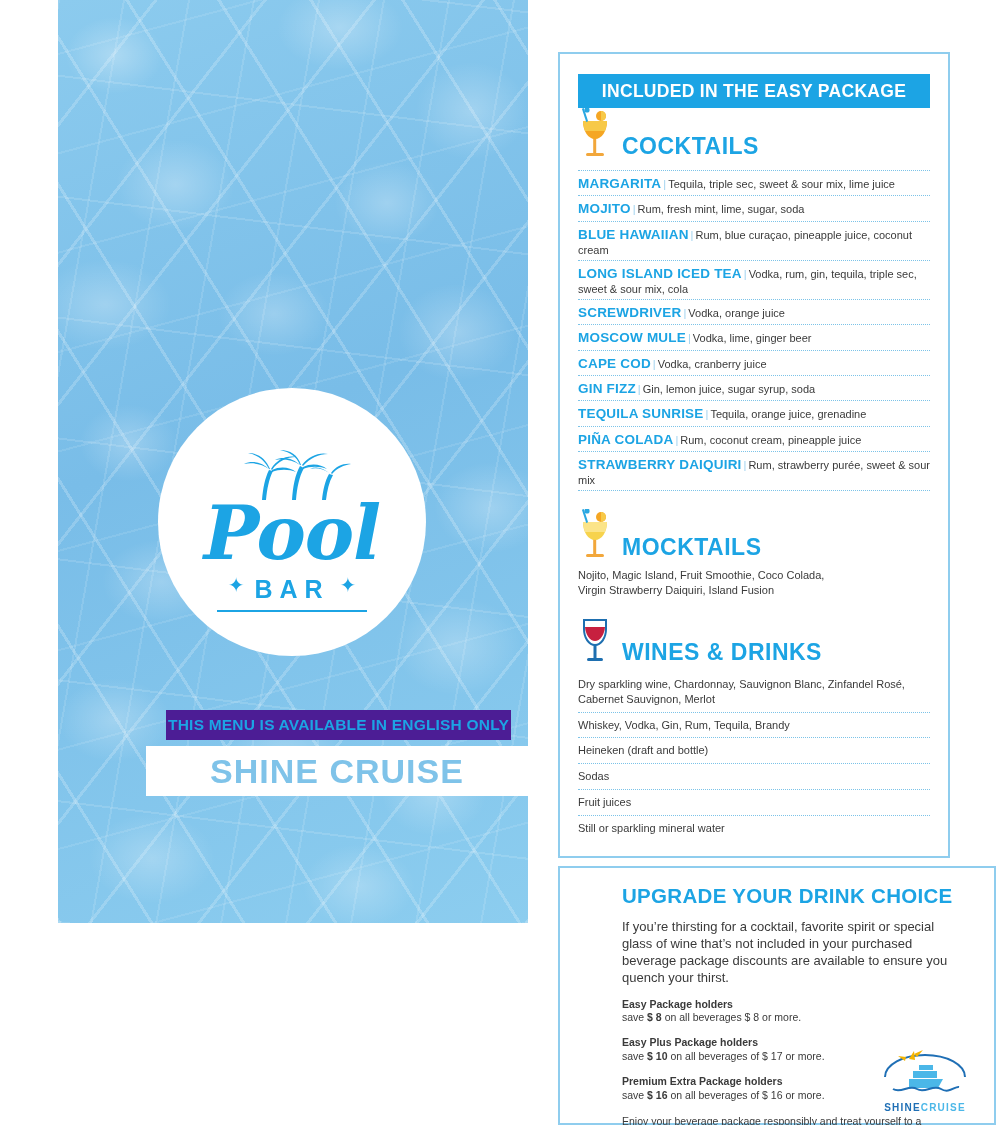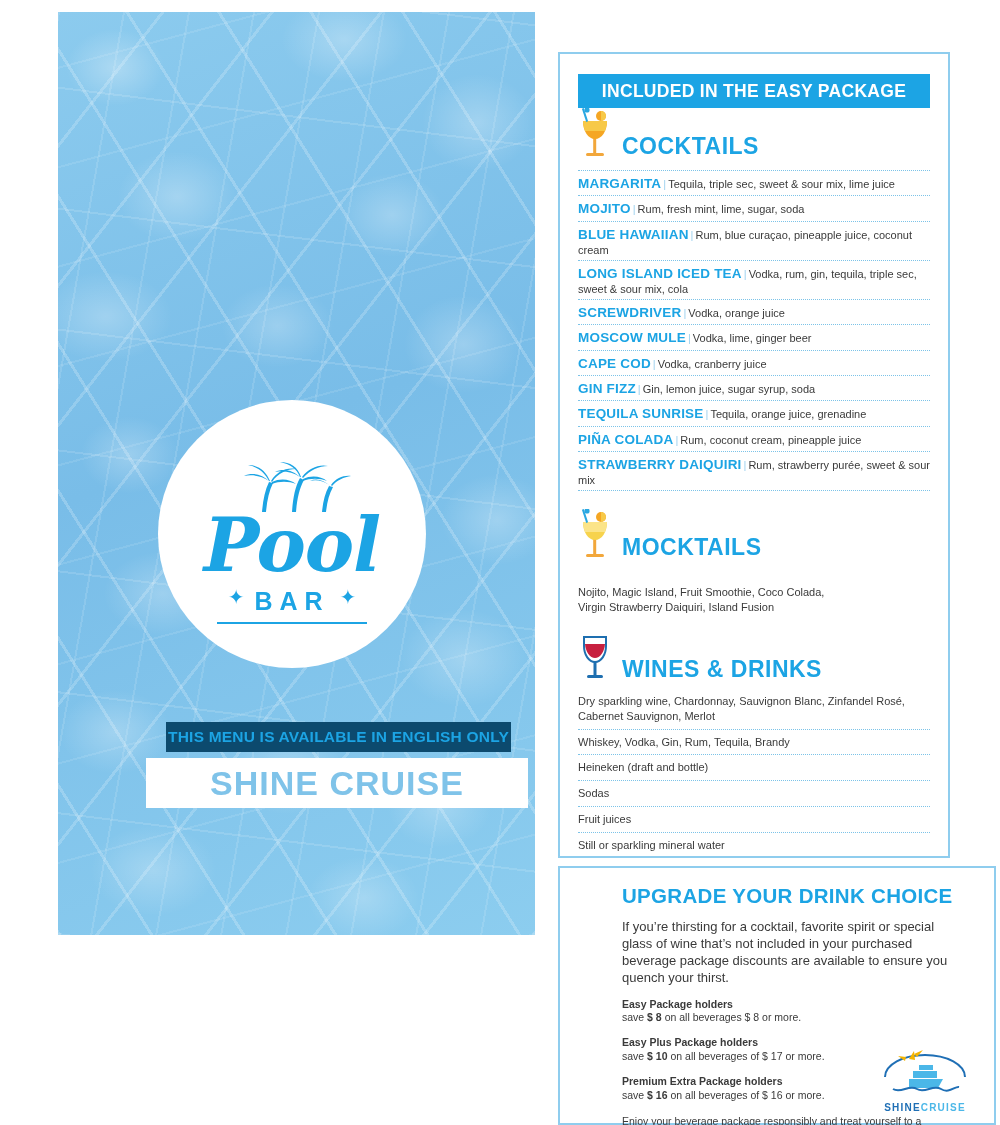--- a/index.html
+++ b/index.html
@@ -12,26 +12,25 @@
     height: 1125px;
     position: relative;
     font-family: "Liberation Sans", sans-serif;
     overflow: hidden;
   }
 
   
   #cover {
     position: absolute;
     left: 58px;
-    top: 12px;
+    top: 0;
     width: 470px;
     height: 923px;
     background: #7fc2ea;
     overflow: hidden;
-    padding-left: 7px;
   }
   .water {
     position: absolute;
     inset: 0;
     background:
       radial-gradient(ellipse 70px 55px at 12% 6%, rgba(255,255,255,0.30), rgba(255,255,255,0) 70%),
       radial-gradient(ellipse 90px 60px at 60% 3%, rgba(255,255,255,0.28), rgba(255,255,255,0) 70%),
       radial-gradient(ellipse 80px 70px at 88% 12%, rgba(255,255,255,0.26), rgba(255,255,255,0) 70%),
       radial-gradient(ellipse 85px 65px at 25% 20%, rgba(255,255,255,0.27), rgba(255,255,255,0) 70%),
       radial-gradient(ellipse 75px 60px at 70% 22%, rgba(255,255,255,0.25), rgba(255,255,255,0) 70%),
@@ -111,21 +110,21 @@
   }
   .star { color: #1ca4e4; font-size: 20px; }
 
   
   #english-banner {
     position: absolute;
     left: 108px;
     top: 710px;
     width: 345px;
     height: 30px;
-    background: #0c4a6e;
+    background: #4c1d95;
     display: flex;
     align-items: center;
     justify-content: center;
     color: #1ca4e4;
     font-weight: bold;
     font-size: 15.5px;
     letter-spacing: 0.2px;
   }
   #shine-banner {
     position: absolute;
@@ -209,21 +208,21 @@
   .drink-row:last-child { border-bottom: 1px dotted #7cc3e8; }
   .drink-name {
     color: #1ca4e4;
     font-weight: bold;
     font-size: 13.5px;
     letter-spacing: 0.2px;
   }
   .sep { color: #9fd2ef; padding: 0 2px; }
 
   .plain-block {
-    margin: 20px 18px 0 18px;
+    margin: 3px 18px 0 18px;
     font-size: 11px;
     color: #3a3a3a;
     line-height: 1.35;
   }
   .wine-row {
     border-bottom: 1px dotted #7cc3e8;
     padding: 5px 0 5px 0;
     font-size: 11px;
     color: #3a3a3a;
     line-height: 1.35;

